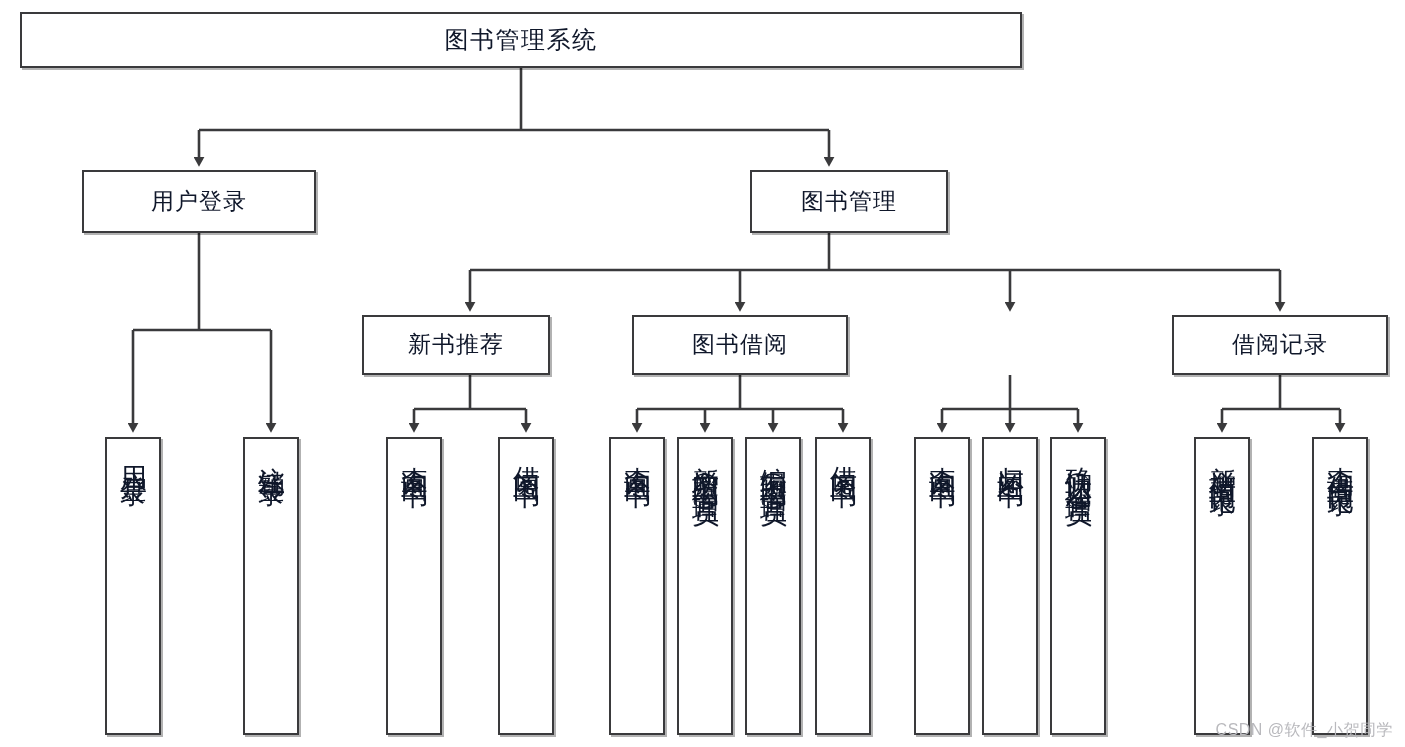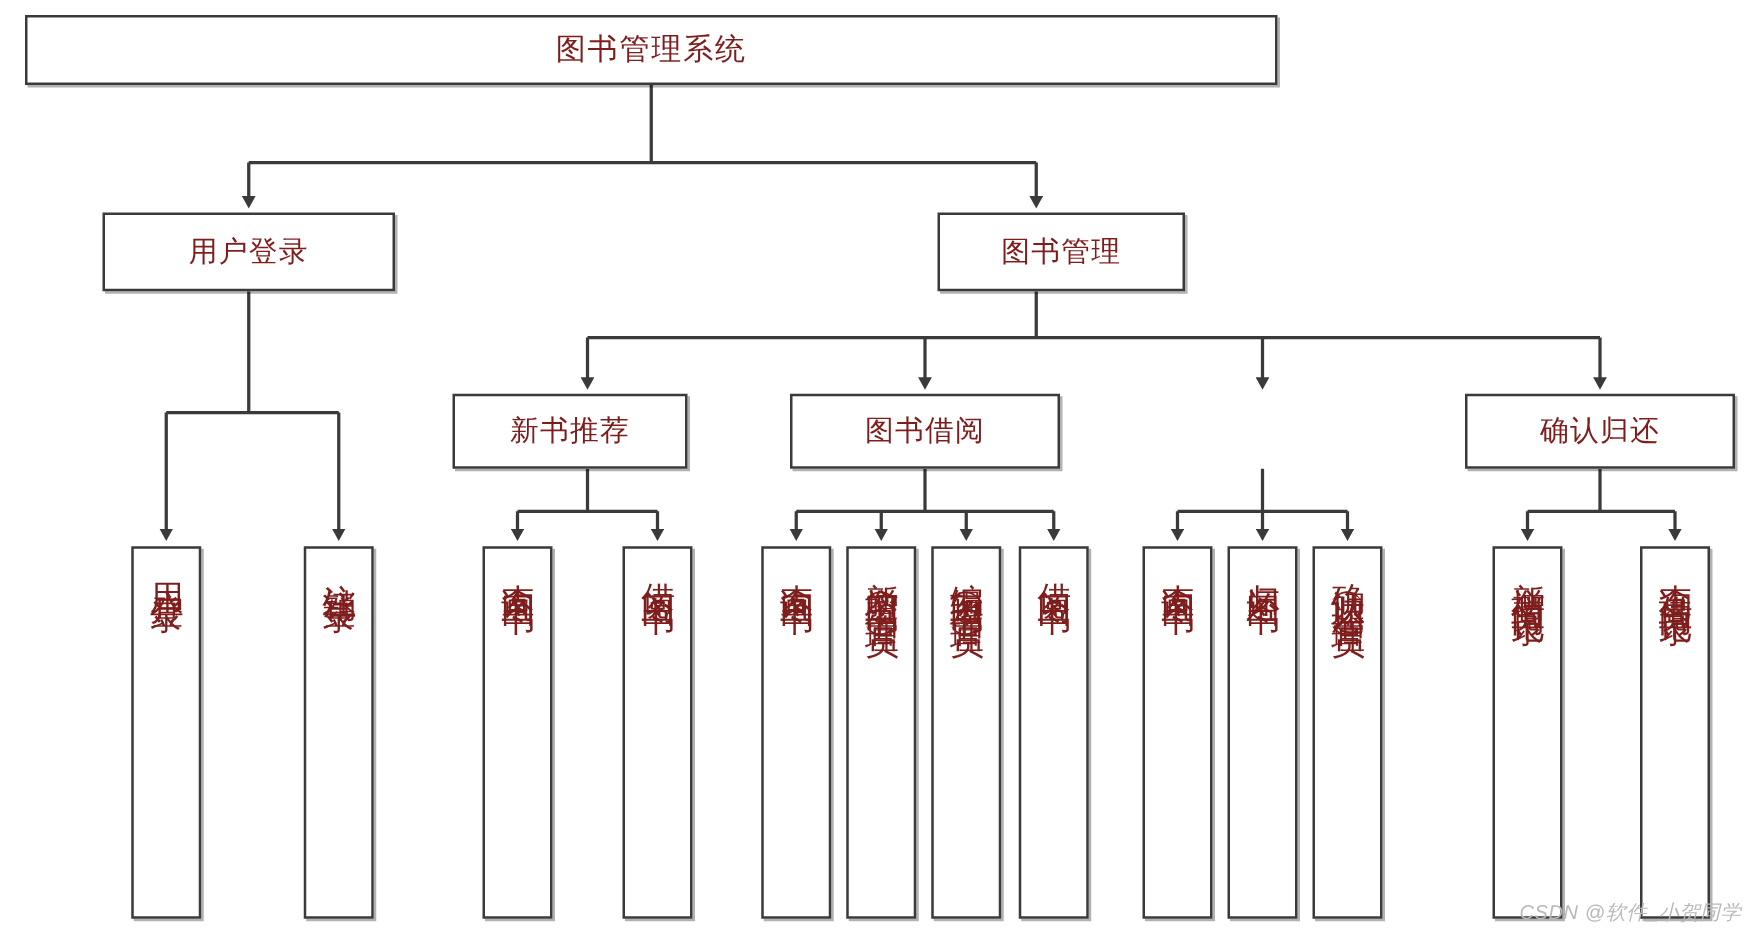--- a/index.html
+++ b/index.html
@@ -26,21 +26,21 @@
     box-sizing:border-box;
     background:#ffffff;
     border:2.5px solid #3a3a3c;
     box-shadow:2px 2px 0 rgba(0,0,0,0.30);
     display:flex;
     align-items:center;
     justify-content:center;
     z-index:2;
   }
   .node .label{
-    color:#7f1d1d;
+    color:#0f172a;
     text-align:center;
     line-height:1.18;
     white-space:nowrap;
   }
   
   .node.h .label{
     font-size:23px;
     letter-spacing:1px;
   }
   .node.root .label{ font-size:24px; letter-spacing:1.5px; }
@@ -60,21 +60,20 @@
   #watermark{
     position:absolute;
     right:12px;
     bottom:6px;
     font-size:16px;
     color:#b9b9bd;
     letter-spacing:0.5px;
     white-space:nowrap;
     z-index:5;
     user-select:none;
-    font-style:italic;
   }
 </style>
 </head>
 <body>
 
 <div id="canvas">
 
   <svg id="edges" viewBox="0 0 1405 747" xmlns="http://www.w3.org/2000/svg">
     <defs>
       <marker id="arrow" markerWidth="10" markerHeight="11" refX="1.2" refY="5.5" orient="auto" markerUnits="userSpaceOnUse">
@@ -136,21 +135,21 @@
     <span class="label">图书管理</span>
   </div>
 
   <div class="node h" style="left:362px;top:315px;width:188px;height:60px;">
     <span class="label">新书推荐</span>
   </div>
   <div class="node h" style="left:632px;top:315px;width:216px;height:60px;">
     <span class="label">图书借阅</span>
   </div>
   <div class="node h" style="left:1172px;top:315px;width:216px;height:60px;">
-    <span class="label">确认归还</span>
+    <span class="label">借阅记录</span>
   </div>
 
   <div class="node v" style="left:105px;top:437px;width:56px;height:298px;">
     <span class="label">用户登录</span>
   </div>
   <div class="node v" style="left:243px;top:437px;width:56px;height:298px;">
     <span class="label">注销登录</span>
   </div>
 
   <div class="node v" style="left:386px;top:437px;width:56px;height:298px;">

